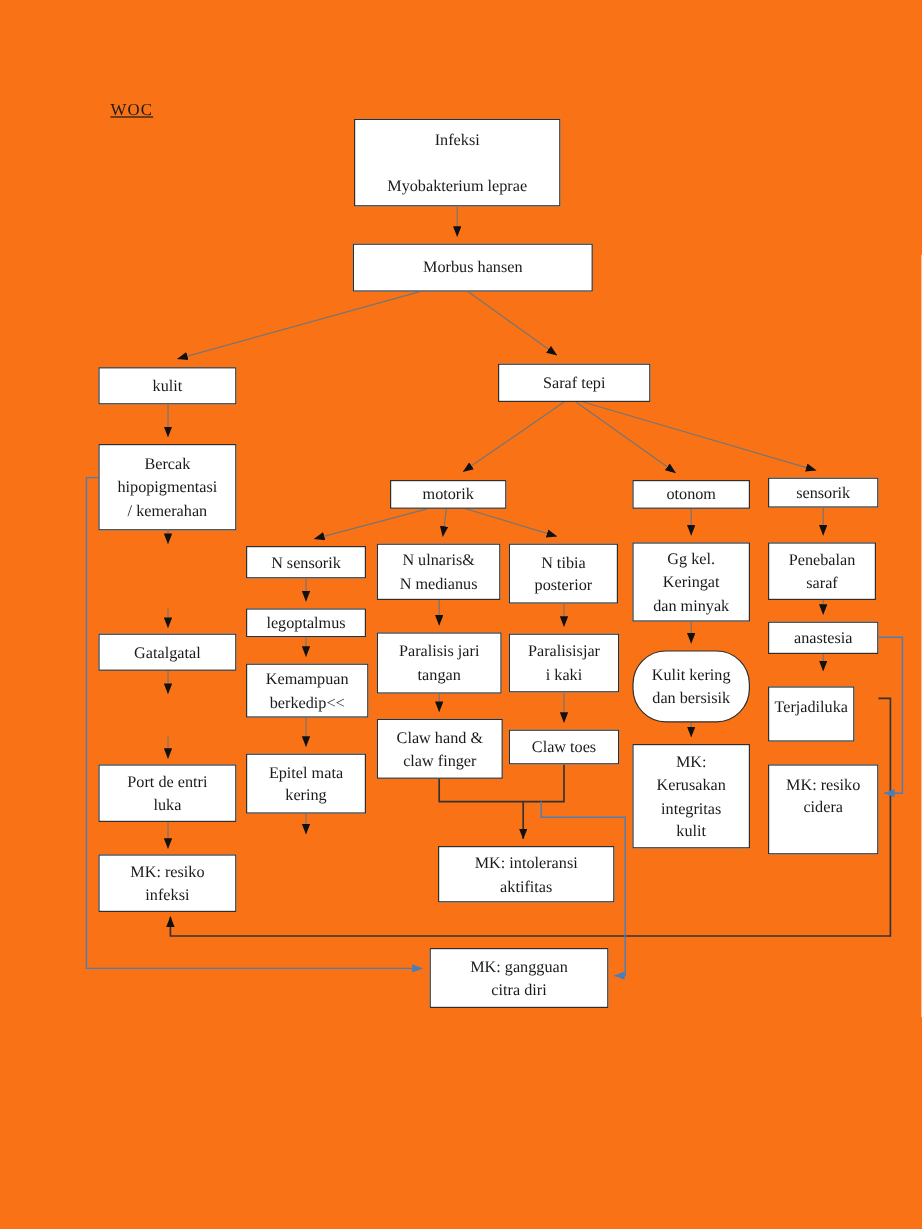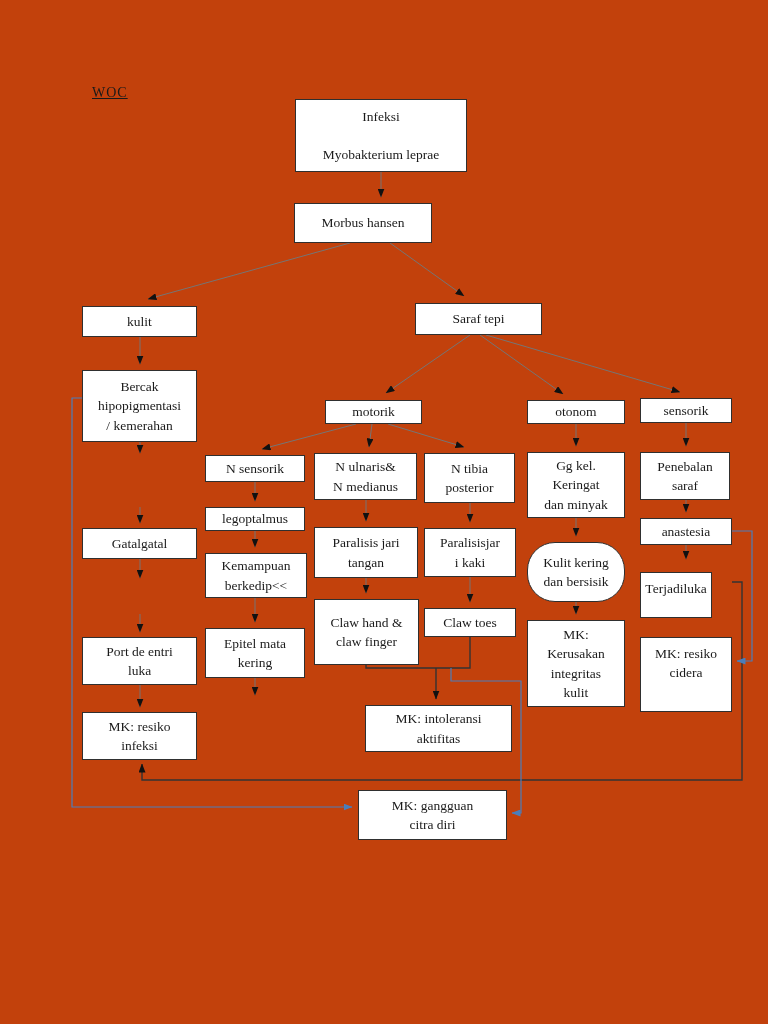--- a/index.html
+++ b/index.html
@@ -6,21 +6,21 @@
     --box-border:#2f2f2f;
     --connector-gray:#757575;
     --connector-black:#333333;
     --connector-blue:#4a7ebb;
     --arrowhead:#111111;
   }
   html,body{margin:0;padding:0;background:#ffffff;}
   .page{
     position:relative;
     width:768px;height:1024px;
-    background:#c2410c;
+    background:#f97316;
     font-family:"Liberation Serif","DejaVu Serif",serif;
     color:#1a1a1a;
     overflow:hidden;
   }
   .woc{
     position:absolute;left:92px;top:85px;
     font-size:14px;text-decoration:underline;letter-spacing:1px;
   }
   .connectors{position:absolute;left:0;top:0;width:768px;height:1024px;}
   .c-gray{stroke:var(--connector-gray,#757575);stroke-width:1;fill:none;}
@@ -35,39 +35,39 @@
     display:flex;align-items:center;justify-content:center;
     text-align:center;
     white-space:pre-line;
     font-size:13.5px;line-height:1.42;
     box-sizing:border-box;
     padding:1px 2px;
   }
   .align-top{align-items:flex-start;padding-top:6px;}
   
   #n-infeksi{left:295px;top:99px;width:172px;height:73px;}
-  #n-morbus{left:294px;top:203px;width:138px;height:40px;}
+  #n-morbus{left:294px;top:203px;width:200px;height:40px;}
   #n-kulit{left:82px;top:306px;width:115px;height:31px;}
   #n-saraf-tepi{left:415px;top:303px;width:127px;height:32px;}
   #n-bercak{left:82px;top:370px;width:115px;height:72px;}
   #n-penebalan-anestesi{left:82px;top:458px;width:115px;height:49px;}
   #n-gatal{left:82px;top:528px;width:115px;height:31px;text-align:center;}
   #n-ulcerasi{left:82px;top:583px;width:115px;height:31px;}
   #n-port{left:82px;top:637px;width:115px;height:48px;}
   #n-mk-infeksi{left:82px;top:712px;width:115px;height:48px;}
   #n-motorik{left:325px;top:400px;width:97px;height:24px;}
   #n-otonom{left:527px;top:400px;width:98px;height:24px;}
   #n-sensorik{left:640px;top:398px;width:92px;height:25px;}
   #n-fasialis{left:205px;top:455px;width:100px;height:27px;}
   #n-legoptalmus{left:205px;top:507px;width:100px;height:24px;}
   #n-kemampuan{left:205px;top:553px;width:102px;height:45px;}
   #n-epitel{left:205px;top:628px;width:100px;height:50px;}
   #n-ulnaris{left:314px;top:453px;width:103px;height:47px;}
   #n-paralisis-tangan{left:314px;top:527px;width:104px;height:51px;}
-  #n-claw-hand{left:314px;top:599px;width:105px;height:66px;}
+  #n-claw-hand{left:314px;top:599px;width:105px;height:50px;}
   #n-tibia{left:424px;top:453px;width:91px;height:50px;}
   #n-paralisis-kaki{left:424px;top:528px;width:92px;height:49px;}
   #n-claw-toes{left:424px;top:608px;width:92px;height:29px;}
   #n-gg-kel{left:527px;top:452px;width:98px;height:66px;}
   #n-kulit-kering{left:527px;top:542px;width:98px;height:60px;border-radius:28px;}
   #n-mk-integritas{left:527px;top:620px;width:98px;height:87px;}
   #n-penebalan-saraf{left:640px;top:452px;width:90px;height:48px;}
   #n-anastesia{left:640px;top:518px;width:92px;height:27px;}
   #n-terjadi-luka{left:640px;top:572px;width:72px;height:46px;}
   #n-mk-cidera{left:640px;top:637px;width:92px;height:75px;}

